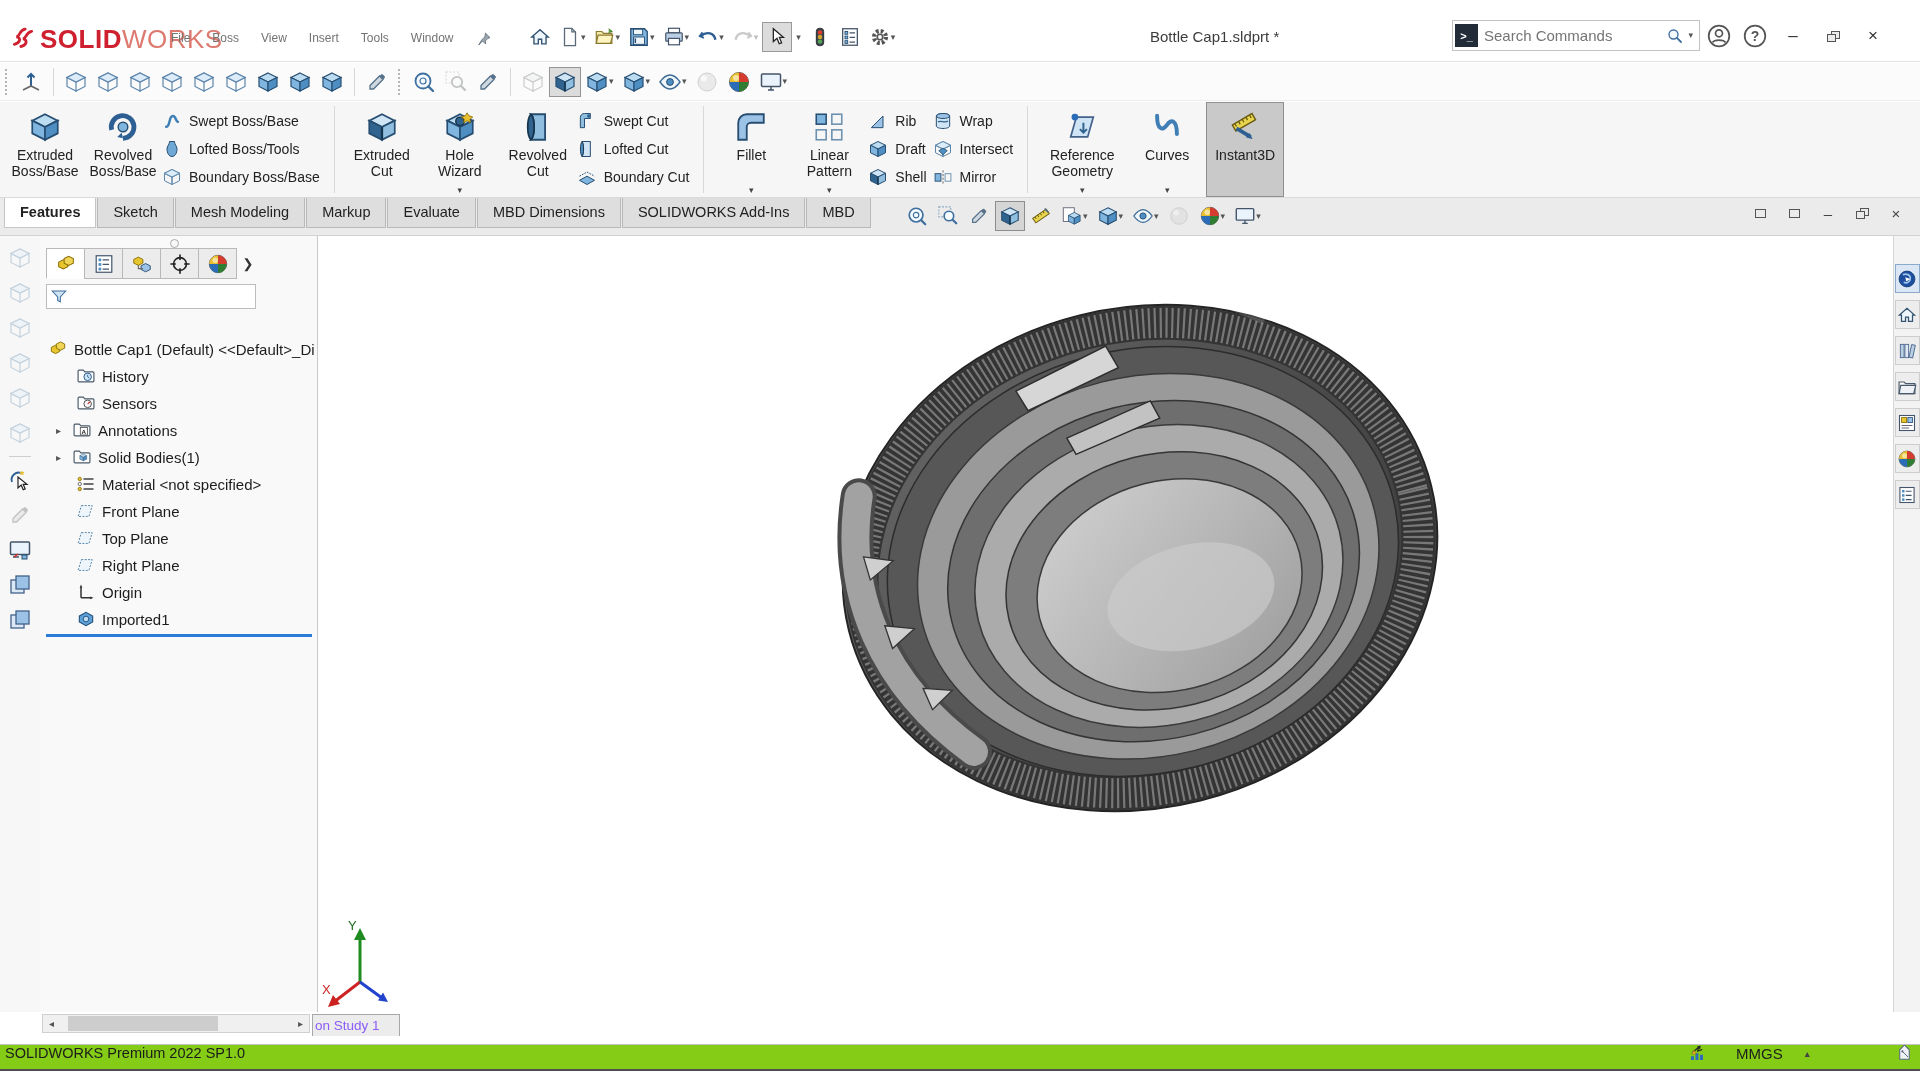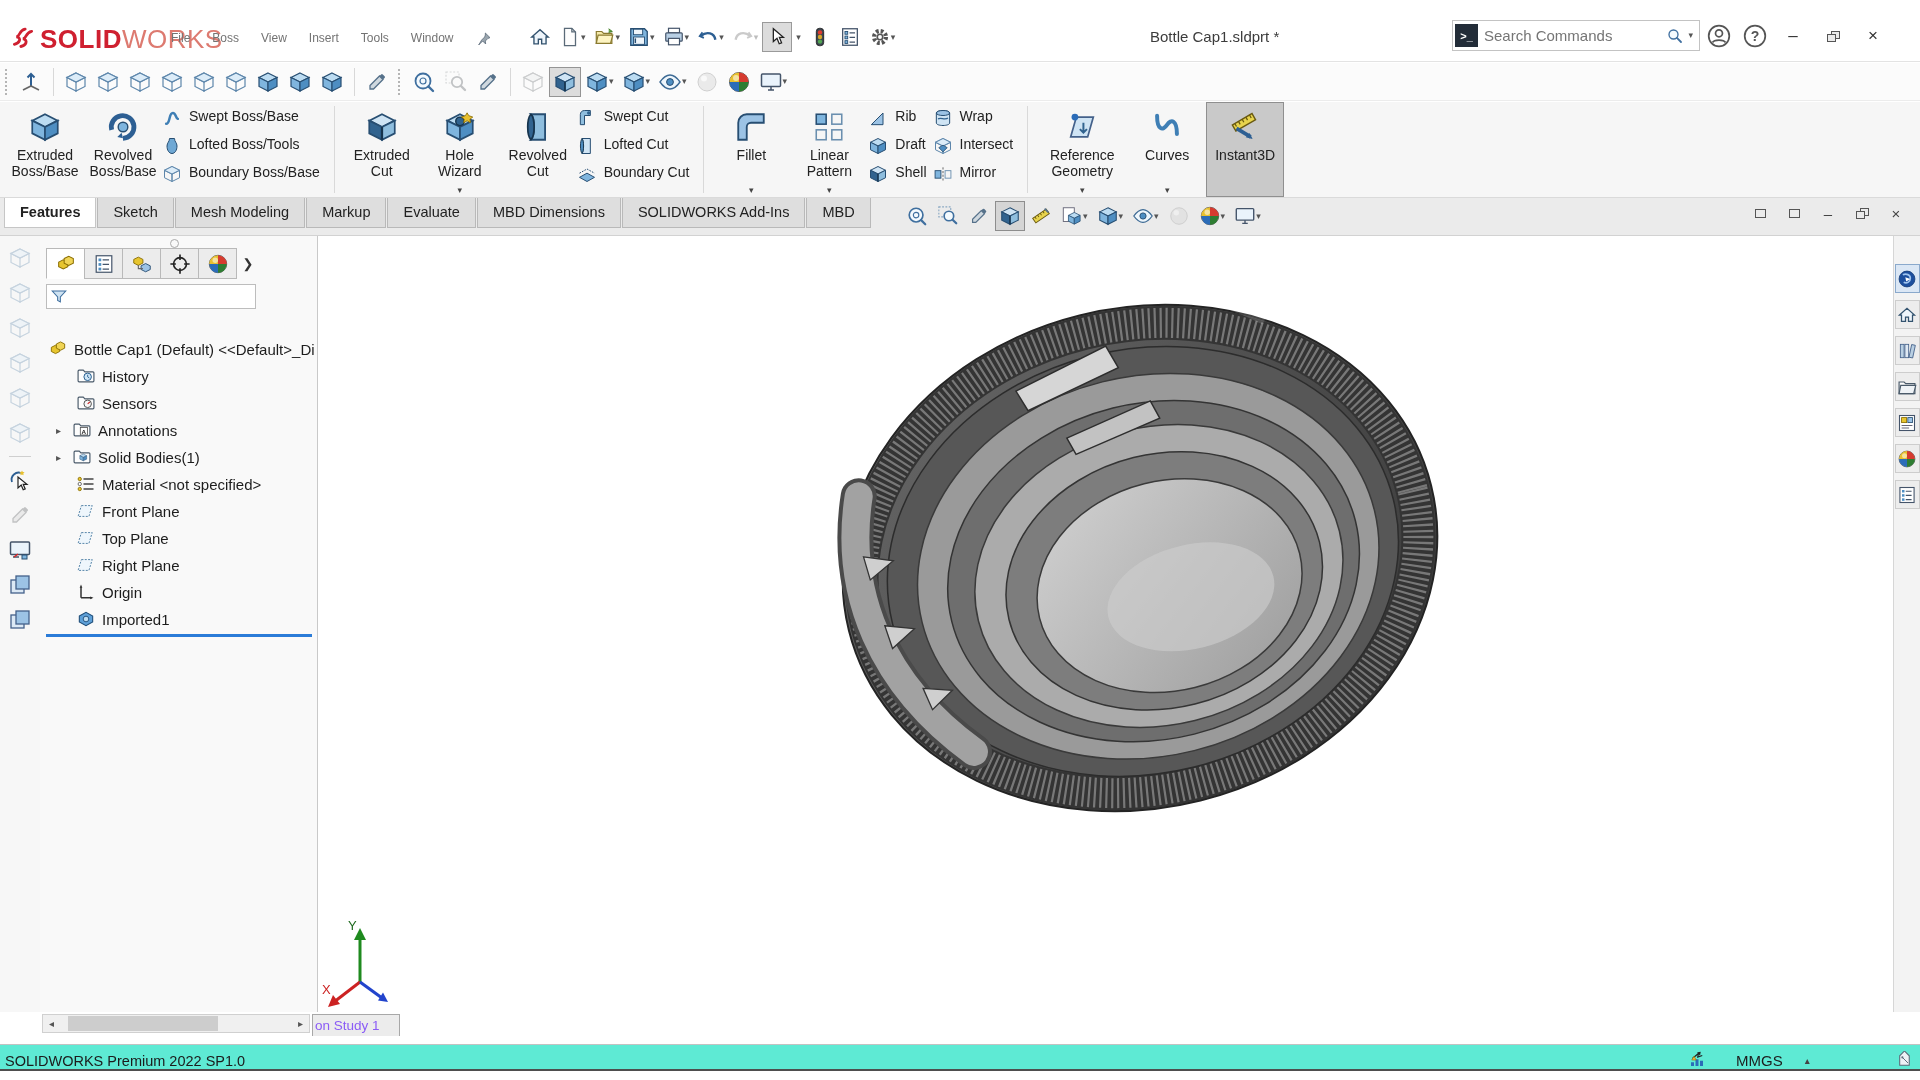--- a/index.html
+++ b/index.html
@@ -34,21 +34,21 @@
   .tbtn{height:30px;display:flex;align-items:center;padding:0 3px;border:1px solid transparent}
   .tbtn.sel{background:#dcdcdc;border:1px solid #949494}
   
   #ribbon{left:0;top:102px;width:1920px;height:96px;background:#f6f6f6;border-bottom:1px solid #dadada;display:flex;align-items:stretch;padding-left:6px}
   .vsep{width:1px;background:#d9d9d9;margin:4px 8px}
   .rbig{width:78px;display:flex;flex-direction:column;align-items:center;padding-top:7px;position:relative;border:1px solid transparent}
   .rbig .lab{font-size:14px;line-height:16px;text-align:center;margin-top:3px;color:#222}
   .rbig.active{background:#c9c9c9;border:1px solid #8f8f8f}
   .rbig .bcaret{position:absolute;bottom:1px;font-size:9px;color:#444}
   .rcol{display:flex;flex-direction:column;padding-top:6px;gap:3px}
-  .rsm{display:flex;gap:7px;height:25px;font-size:14px;white-space:nowrap;color:#222;padding-right:6px}
+  .rsm{display:flex;align-items:center;gap:7px;height:25px;font-size:14px;white-space:nowrap;color:#222;padding-right:6px}
   #ribbon-collapse{position:absolute;right:10px;top:178px}
   
   #tabband{left:0;top:198px;width:1920px;height:38px;background:#ebebeb;border-bottom:1px solid #d2d2d2}
   #cm-tabs{position:absolute;left:4px;top:0;display:flex}
   .tab{padding:0 15px;height:30px;line-height:29px;font-size:14.5px;background:#dedede;border:1px solid #b9b9b9;border-top:none;margin-right:1px;color:#222}
   .tab.active{background:#fff;border-color:#c6c6c6;font-weight:bold}
   #headsup{position:absolute;left:902px;top:3px;display:flex;align-items:center;gap:1px}
   .hbtn{height:30px;display:flex;align-items:center;padding:0 3px;border:1px solid transparent}
   .hbtn.sel{background:#d5d5d5;border:1px solid #8d8d8d}
   #doc-winctrl{position:absolute;right:14px;top:5px;display:flex;align-items:center;gap:14px}
@@ -79,21 +79,21 @@
   
   #model{left:760px;top:258px;width:700px;height:612px}
   #triad{left:320px;top:916px;width:90px;height:96px}
   
   #taskpane{right:0;top:236px;width:27px;height:776px;background:#f3f3f3;border-left:1px solid #d6d6d6;display:flex;flex-direction:column;align-items:center;padding-top:28px;gap:7px}
   .tptile{width:25px;height:29px;display:flex;align-items:center;justify-content:center;background:#ededed;border:1px solid #cdcdcd}
   .tptile.active{background:#dbe7f5;border-color:#8aa9cc}
   
   #studytab{left:312px;top:1014px;width:88px;height:22px;background:#ececec;border:1px solid #a8a8a8;border-bottom:none;font-size:13.5px;color:#8b5cf6;display:flex;align-items:center;overflow:hidden}
   #studytab span{margin-left:2px}
-  #statusbar{left:0;top:1044px;width:1920px;height:27px;background:#5eead4;border-top:1px solid #c2c2c2;border-bottom:2px solid #4e4e4e;display:flex;align-items:flex-end;font-size:14.5px}
+  #statusbar{left:0;top:1044px;width:1920px;height:27px;background:#84cc16;border-top:1px solid #c2c2c2;border-bottom:2px solid #4e4e4e;display:flex;align-items:flex-start;font-size:14.5px}
   #sb-left{margin-left:5px;color:#1c1c1c}
   #sb-units{position:absolute;left:1736px;display:flex;align-items:center;gap:22px;font-size:15px}
   #sb-perf{position:absolute;left:1688px}
   #sb-tag{position:absolute;left:1896px}
 </style>
 </head>
 <body>
 
 <svg width="0" height="0" style="position:absolute">
   <defs>

